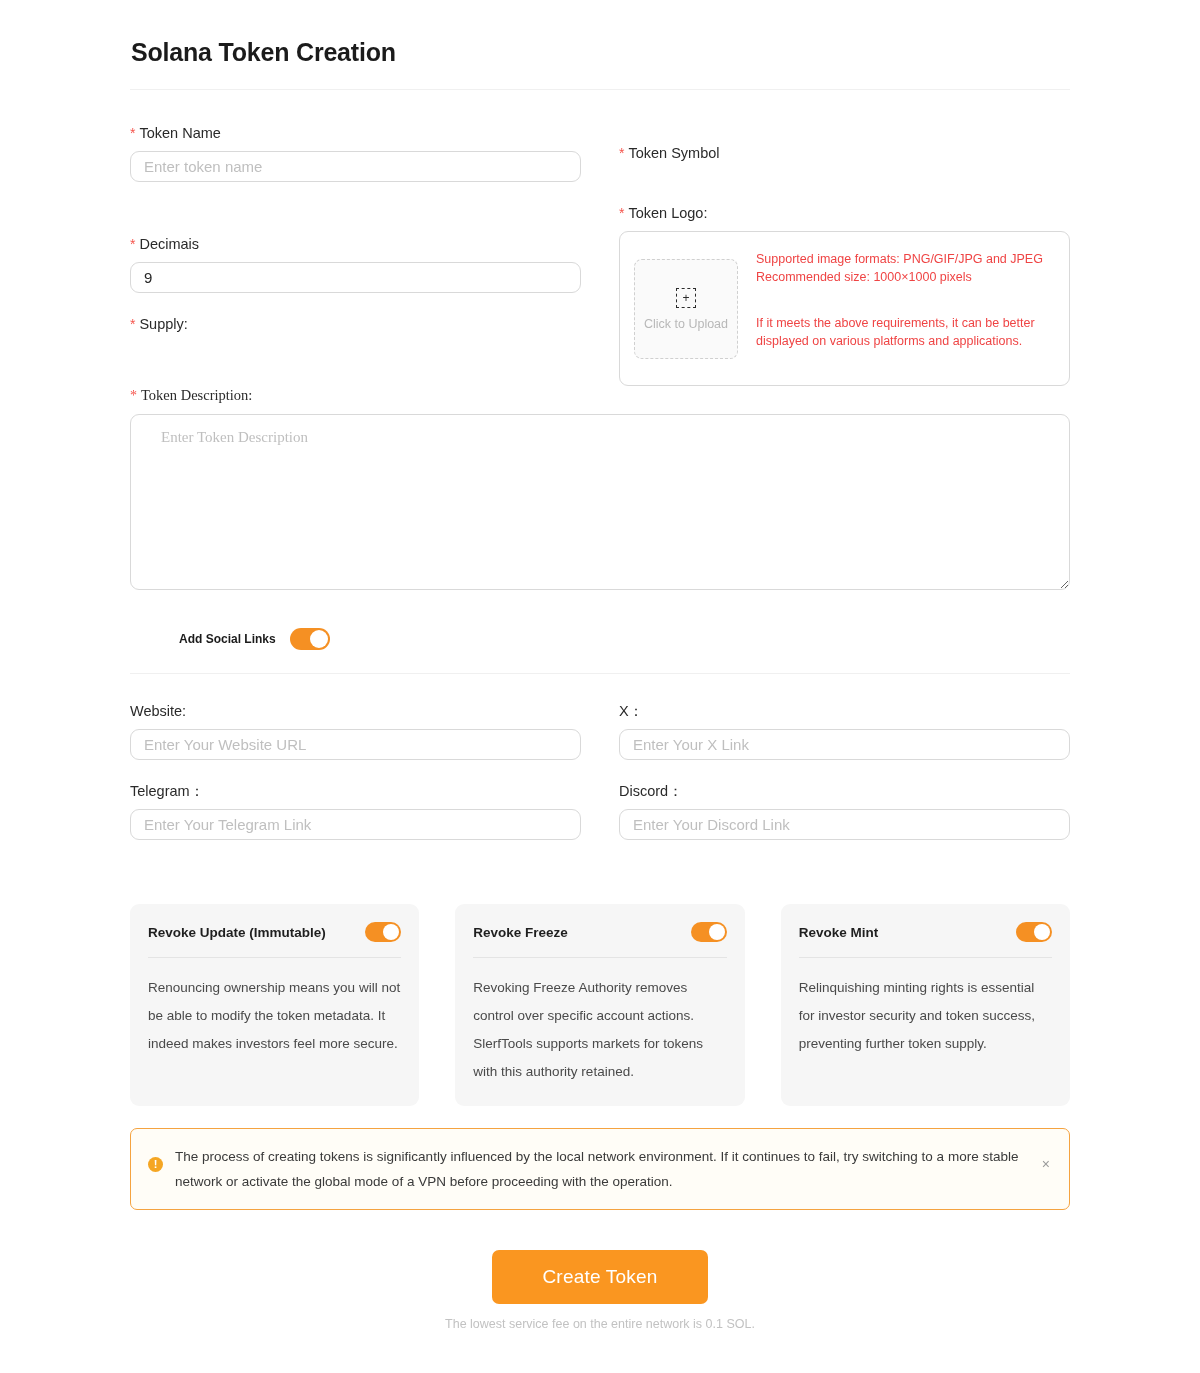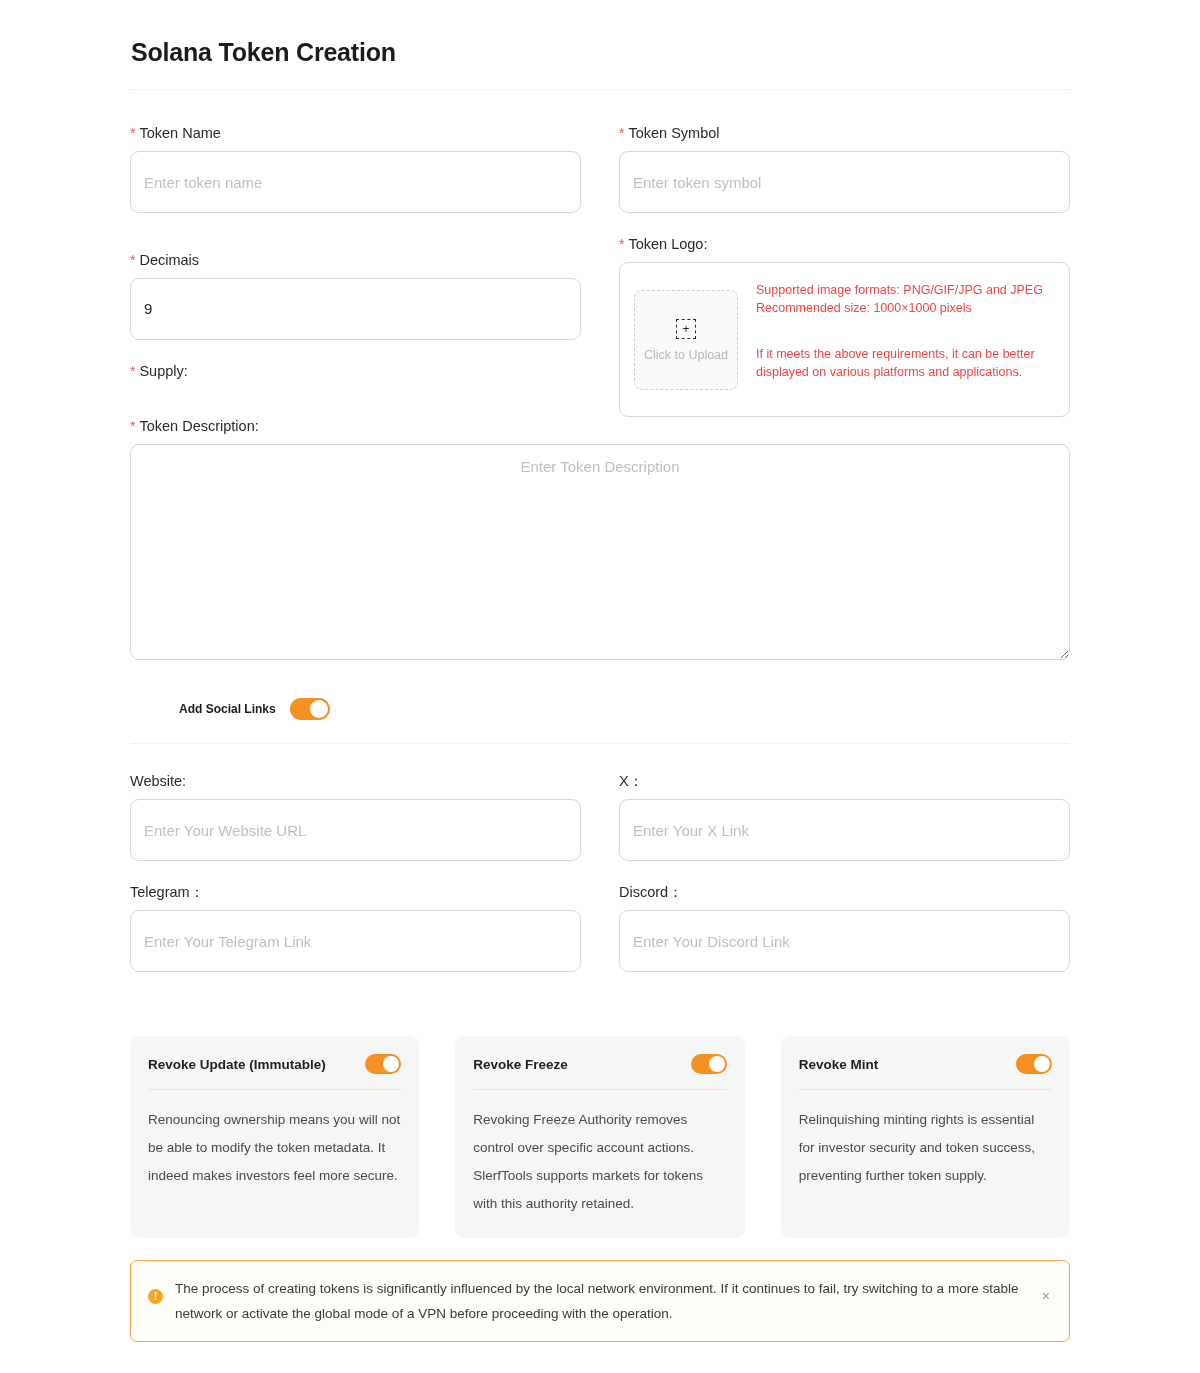--- a/index.html
+++ b/index.html
@@ -29,57 +29,56 @@
     margin: 0 0 34px 0;
   }
 
   
   .row {
     display: flex;
     gap: 38px;
     align-items: center;
   }
   .col { width: 451px; flex: 0 0 451px; }
-  .col-full { width: 940px; }
+  .col-full { width: 940px; font-family: Liberation Serif, serif; }
 
   .field { margin-bottom: 22px; }
 
   .label {
     font-size: 14.5px;
     color: #2a2a2a;
     margin-bottom: 9px;
     line-height: 18px;
     display: block;
   }
   .req {
     color: #f5544c;
     font-size: 14px;
     margin-right: 4px;
   }
 
   .input {
     width: 100%;
-    height: 62px;
+    height: 31px;
     border: 1px solid #d9d9d9;
     border-radius: 9px;
     background: #fff;
     padding: 0 13px;
     font-size: 15px;
     font-family: inherit;
     color: #262626;
     outline: none;
   }
   .input::placeholder { color: #bfbfbf; }
 
   textarea.input {
-    height: 216px;
+    height: 176px;
     padding: 12px 30px;
     resize: vertical;
     line-height: 20px;
-    text-align: center;
   }
 
   
   .logo-box {
     border: 1px solid #d9d9d9;
     border-radius: 9px;
     background: #fff;
     height: 155px;
     display: flex;
     align-items: flex-start;
@@ -269,21 +268,20 @@
     <div class="row">
       <div class="col">
         <div class="field">
           <label class="label"><span class="req">*</span><span>Token Name</span></label>
           <input class="input" type="text" placeholder="Enter token name" style="">
         </div>
       </div>
       <div class="col">
         <div class="field">
           <label class="label"><span class="req">*</span><span>Token Symbol</span></label>
-          <input class="input" type="text" placeholder="Enter token symbol" style="">
         </div>
       </div>
     </div>
 
     <div class="row">
       <div class="col">
         <div class="field">
           <label class="label"><span class="req">*</span><span>Decimais</span></label>
           <input class="input" type="text" value="9" style="">
         </div>

